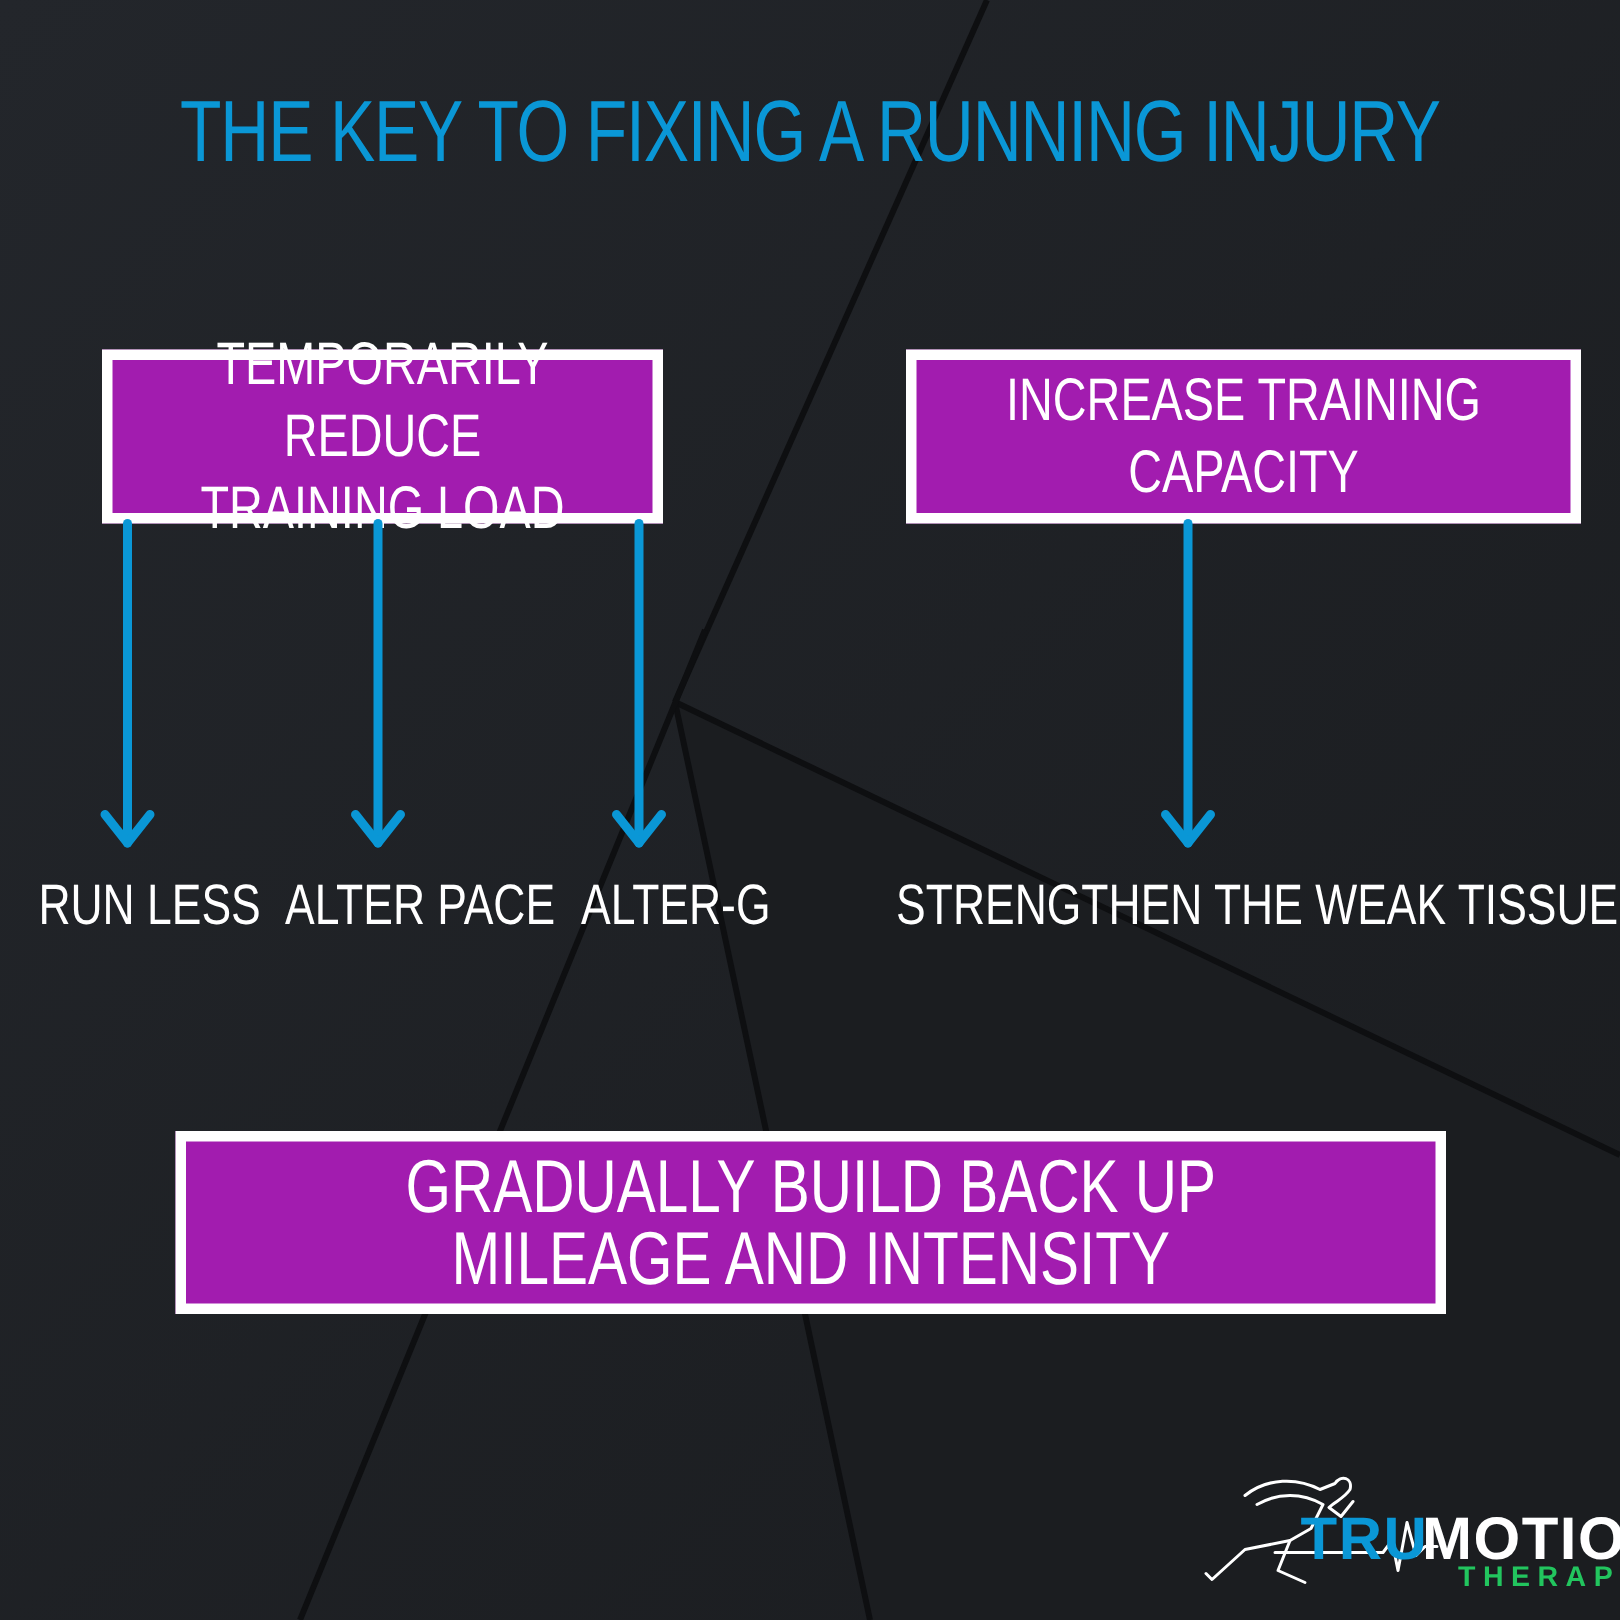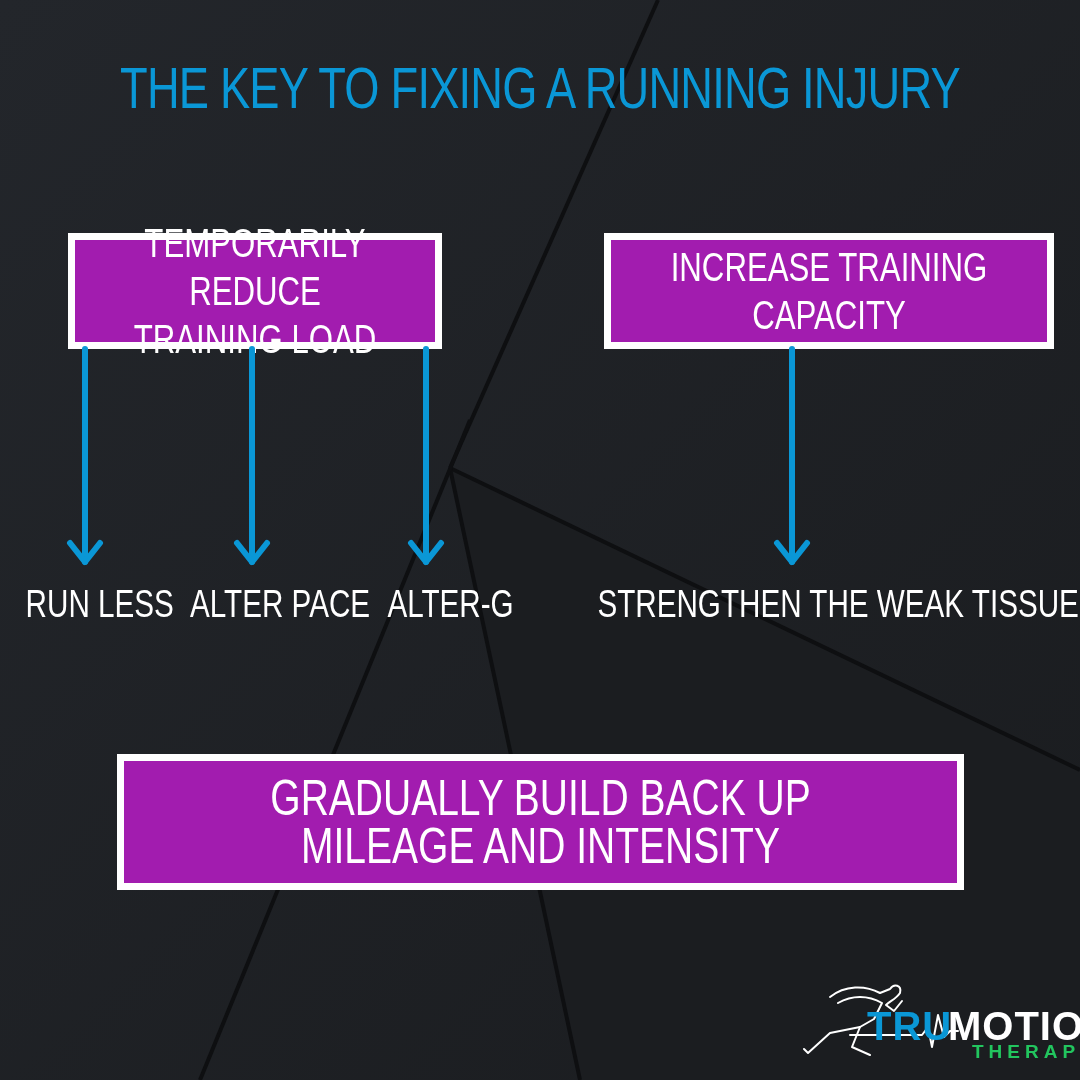--- a/index.html
+++ b/index.html
@@ -64,21 +64,21 @@
       <polyline points="777,543 792,562 807,543"></polyline>
     </g>
   </g>
 </svg>
 
 <div class="label" style="left:8px;width:160px;top:582px;">RUN LESS</div>
 <div class="label" style="left:168px;width:200px;top:582px;">ALTER PACE</div>
 <div class="label" style="left:372px;width:140px;top:582px;">ALTER-G</div>
 <div class="label" style="left:538px;width:540px;top:582px;">STRENGTHEN THE WEAK TISSUES</div>
 
-<div class="box" style="left:117px;top:754px;width:847px;height:136px;">
+<div class="box" style="left:117px;top:754px;width:847px;height:122px;">
   <span style="font-size:50px;">GRADUALLY BUILD BACK UP MILEAGE AND INTENSITY</span>
 </div>
 
 <div class="logo">
   <svg width="280" height="90" viewBox="0 0 280 90" style="position:absolute;left:0;top:0;">
     <g stroke="#ffffff" stroke-width="2" fill="none" stroke-linecap="round" stroke-linejoin="round">
       <path d="M40 22 C55 10,75 10,90 18 L100 14 C104 8,112 10,110 18 C106 24,100 26,96 30 L104 36 L112 26"></path>
       <path d="M48 28 C62 20,78 20,92 28 L84 44 L70 52 L40 58 L18 78 L14 74"></path>
       <path d="M70 52 L62 72 L80 80"></path>
       <path d="M60 60 L96 60 L132 60 L138 52 L142 72 L148 40 L154 62 L160 56 L168 56"></path>

